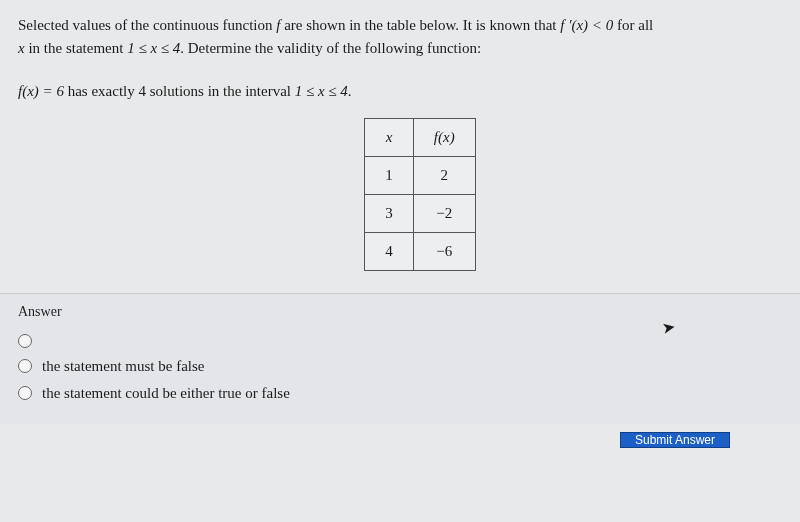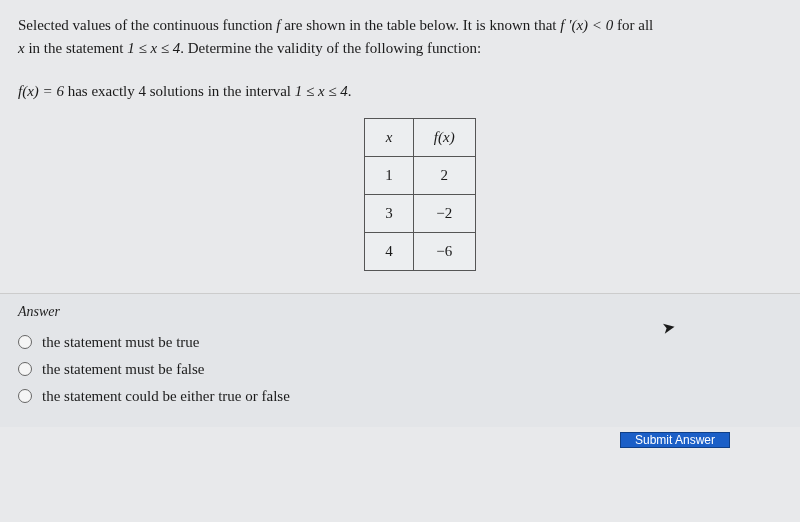--- a/index.html
+++ b/index.html
@@ -45,21 +45,20 @@
       border-top: 1px solid #ccc;
       padding: 10px 0 12px 0;
       margin: 0 -18px;
       padding-left: 18px;
       padding-right: 18px;
     }
     .answer-label {
       font-size: 14px;
       margin-bottom: 14px;
       color: #222;
-      font-style: italic;
     }
     .option {
       display: flex;
       align-items: center;
       margin: 10px 0;
       font-size: 15px;
     }
     .radio {
       width: 14px;
       height: 14px;
@@ -124,21 +123,20 @@
     </table>
 </div>
 
 <div class="cursor">➤</div>
 
 <div class="answer-section">
   <div class="answer-label">Answer</div>
 
   <div class="option">
     <span class="radio"></span>
-    <span>the statement must be true</span>
   </div>
   <div class="option">
     <span class="radio"></span>
     <span>the statement must be false</span>
   </div>
   <div class="option">
     <span class="radio"></span>
     <span>the statement could be either true or false</span>
   </div>
 </div>

